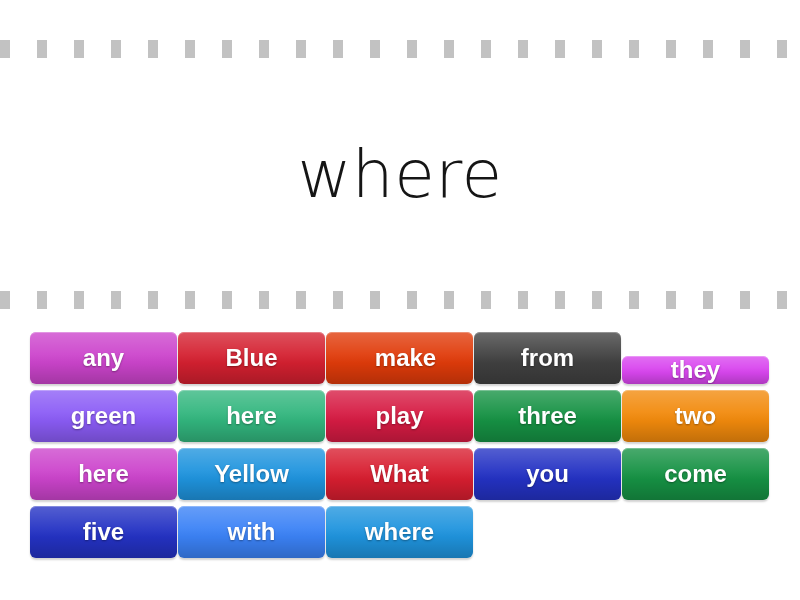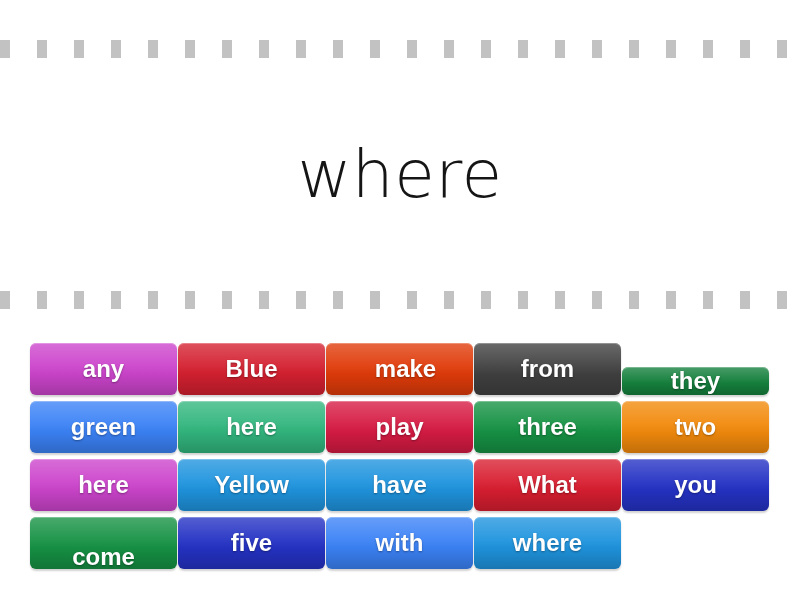--- a/index.html
+++ b/index.html
@@ -47,21 +47,21 @@
     font-weight: 300;
     font-size: 66px;
     line-height: 1;
     color: #151515;
     letter-spacing: 0.5px;
   }
 
   
   .answer-grid {
     position: absolute;
-    top: 343px;
+    top: 332px;
     left: 30px;
     width: 740px;
     display: grid;
     grid-template-columns: repeat(5, 147px);
     grid-auto-rows: 52px;
     column-gap: 1px;
     row-gap: 6px;
   }
 
   .tile {
@@ -119,54 +119,51 @@
     </div>
     <div class="tile" style="background: rgb(212, 32, 48);">
       <span class="tile-label">Blue</span>
     </div>
     <div class="tile" style="background: rgb(224, 59, 10); padding-left: 12px;">
       <span class="tile-label">make</span>
     </div>
     <div class="tile" style="background: #404040;">
       <span class="tile-label">from</span>
     </div>
-    <div class="tile" style="background: #15803d; margin-top: 24px;">
+    <div class="tile" style="background: #d946ef; margin-top: 24px;">
       <span class="tile-label">they</span>
     </div>
-    <div class="tile" style="background: #3b82f6;">
+    <div class="tile" style="background: #8b5cf6;">
       <span class="tile-label">green</span>
     </div>
     <div class="tile" style="background: rgb(50, 182, 126); align-items: center;">
       <span class="tile-label">here</span>
     </div>
     <div class="tile" style="background: rgb(214, 27, 67);">
       <span class="tile-label">play</span>
     </div>
     <div class="tile" style="background: rgb(22, 146, 68); text-align: center;">
       <span class="tile-label">three</span>
     </div>
     <div class="tile" style="background: rgb(242, 138, 12);">
       <span class="tile-label">two</span>
     </div>
     <div class="tile" style="background: rgb(204, 68, 204);">
       <span class="tile-label">here</span>
     </div>
     <div class="tile" style="background: rgb(31, 148, 222);">
       <span class="tile-label">Yellow</span>
     </div>
-    <div class="tile" style="background: rgb(31, 148, 222);">
-      <span class="tile-label">have</span>
-    </div>
     <div class="tile" style="background: rgb(216, 30, 48);">
       <span class="tile-label">What</span>
     </div>
     <div class="tile" style="background: rgb(36, 50, 196);">
       <span class="tile-label">you</span>
     </div>
-    <div class="tile" style="background: rgb(22, 146, 68); align-items: flex-end;">
+    <div class="tile" style="background: rgb(22, 146, 68);">
       <span class="tile-label">come</span>
     </div>
     <div class="tile" style="background: rgb(36, 50, 196);">
       <span class="tile-label">five</span>
     </div>
     <div class="tile" style="background: #3b82f6;">
       <span class="tile-label">with</span>
     </div>
     <div class="tile" style="background: rgb(31, 148, 222);">
       <span class="tile-label">where</span>

